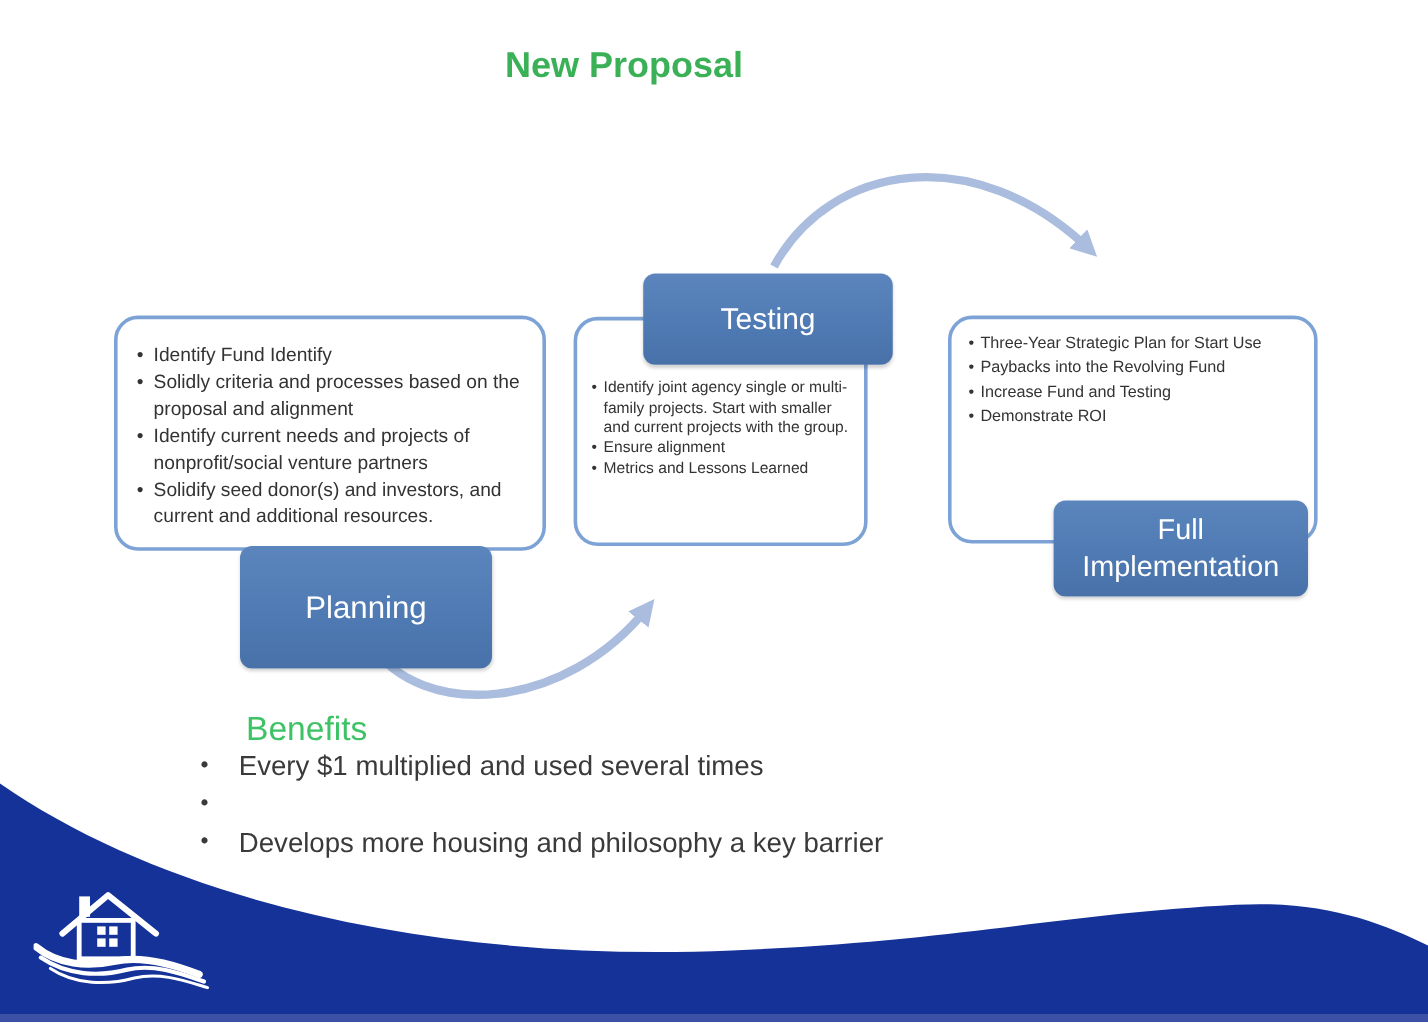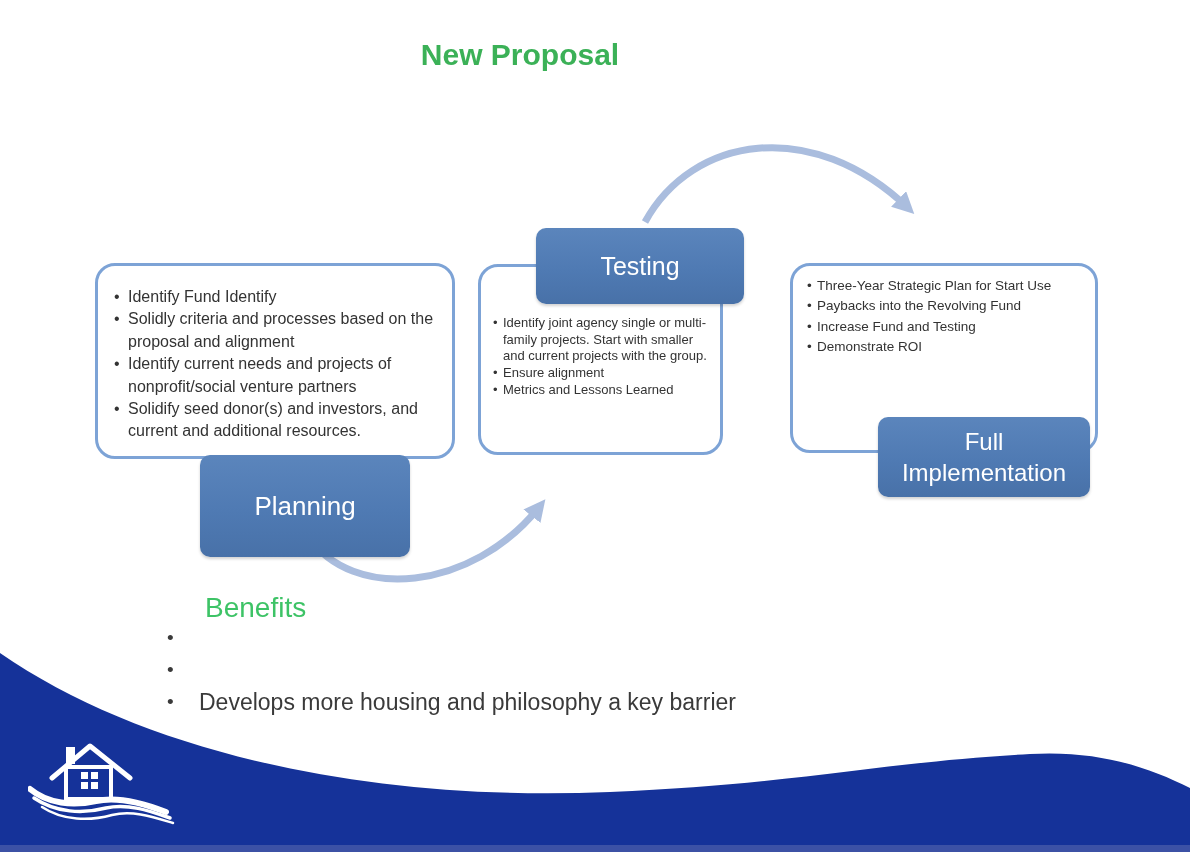--- a/index.html
+++ b/index.html
@@ -118,20 +118,21 @@
   </div>
 
   <div class="stage stage-planning">Planning</div>
   <div class="stage stage-testing">Testing</div>
   <div class="stage stage-full">Full Implementation</div>
 
   <div class="benefits-heading">Benefits</div>
   <div class="benefits-list">
     <div class="benefit">
         <span class="m">•</span>
+        <span>Every $1 multiplied and used several times</span>
       </div>
     <div class="benefit">
         <span class="m">•</span>
       </div>
     <div class="benefit">
         <span class="m">•</span>
         <span>Develops more housing and philosophy a key barrier</span>
       </div>
   </div>
 

